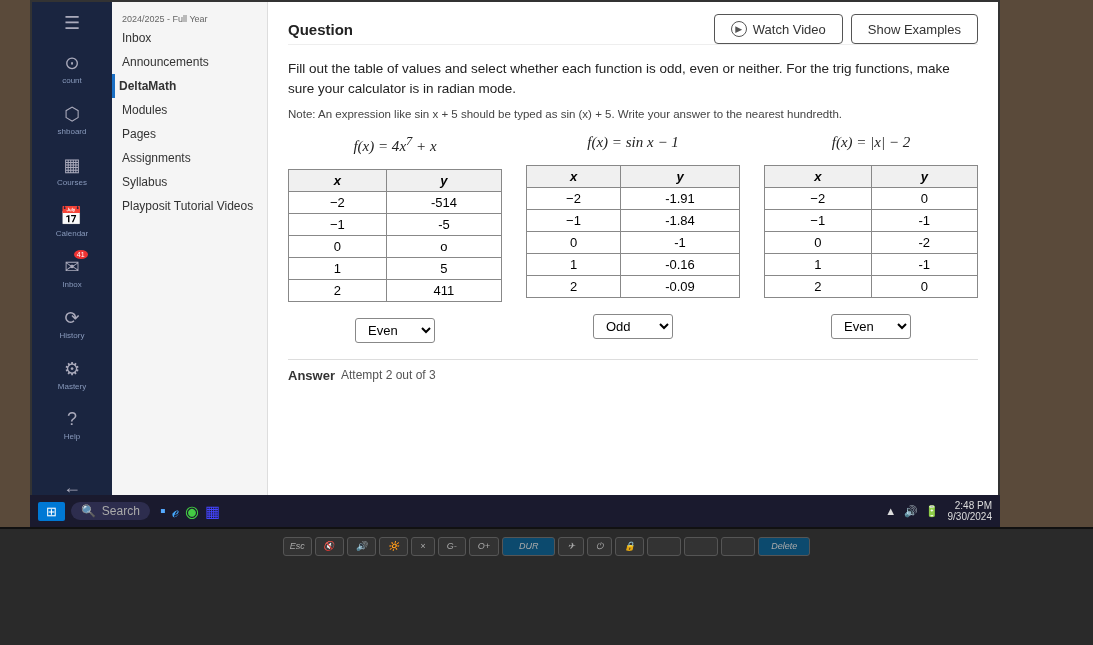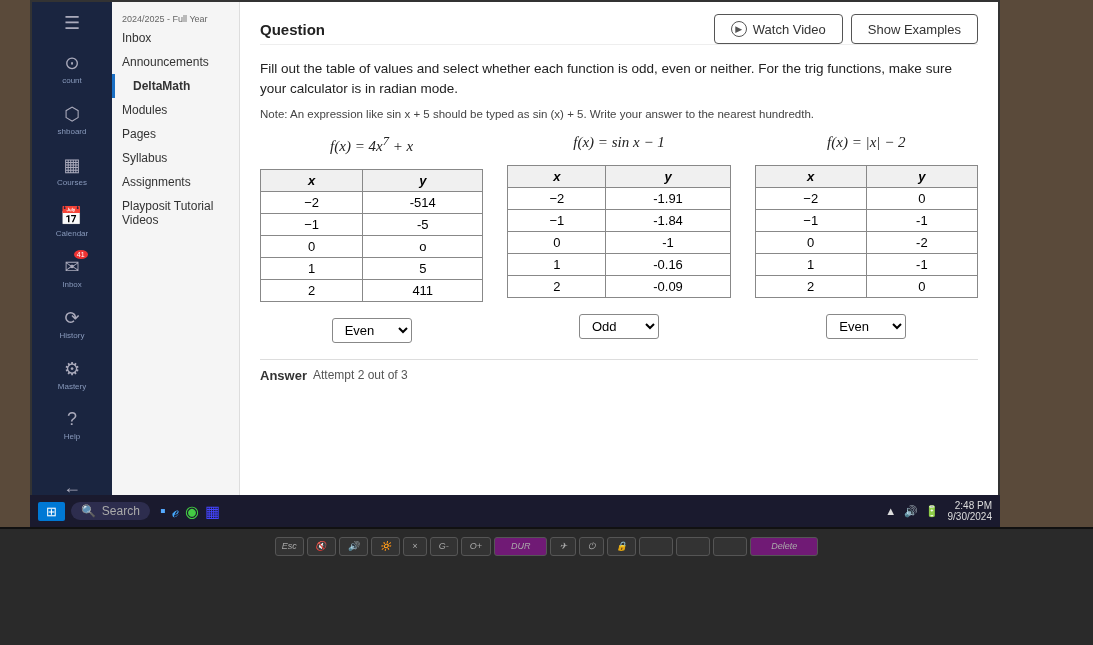--- a/index.html
+++ b/index.html
@@ -46,21 +46,21 @@
       gap: 2px;
     }
 
     .sidebar-icon span.label {
       font-size: 8px;
       color: #8899bb;
     }
 
     
     .left-nav {
-      width: 128px;
+      width: 156px;
       background: #f5f5f5;
       border-right: 1px solid #ddd;
       padding: 8px 0;
       font-size: 12px;
       flex-shrink: 0;
     }
 
     .left-nav .year-label {
       font-size: 9px;
       color: #666;
@@ -75,21 +75,21 @@
       align-items: center;
       gap: 4px;
     }
 
     .left-nav .nav-item.active {
       border-left: 3px solid #1a6fc4;
       font-weight: bold;
     }
 
     .left-nav .nav-indent {
-      padding-left: 18px;
+      padding-left: 4px;
     }
 
     
     .main-content {
       flex: 1;
       background: #fff;
       overflow-y: auto;
       padding: 12px 20px 20px;
     }
 
@@ -344,22 +344,22 @@
     </div>
   </div>
 
   <div class="left-nav">
     <div class="left-nav year-label">2024/2025 - Full Year</div>
     <div class="nav-item">Inbox</div>
     <div class="nav-item">Announcements</div>
     <div class="nav-item nav-indent active">DeltaMath</div>
     <div class="nav-item">Modules</div>
     <div class="nav-item">Pages</div>
+    <div class="nav-item">Assignments</div>
     <div class="nav-item">Syllabus</div>
-    <div class="nav-item">Assignments</div>
     <div class="nav-item">Playposit Tutorial Videos</div>
   </div>
 
   <div class="main-content">
 
     <div class="header-bar">
       <div class="question-label">Question</div>
       <div class="header-buttons">
         <button class="btn-watch">
           <span class="play-circle">▶</span>
@@ -539,23 +539,23 @@
   <div style="display:flex; justify-content:center; align-items:flex-start; padding:8px; gap:2px; flex-wrap:wrap;font-style:italic;">
 
     <div style="width:100%;display:flex;justify-content:center;gap:3px;margin-bottom:3px;">
       <div style="background:#333;border:1px solid #555;border-radius:3px;padding:3px 6px;color:#aaa;font-size:9px;">Esc</div>
       <div style="background:#333;border:1px solid #555;border-radius:3px;padding:3px 8px;color:#aaa;font-size:9px;">🔇</div>
       <div style="background:#333;border:1px solid #555;border-radius:3px;padding:3px 8px;color:#aaa;font-size:9px;">🔊</div>
       <div style="background:#333;border:1px solid #555;border-radius:3px;padding:3px 8px;color:#aaa;font-size:9px;">🔆</div>
       <div style="background:#333;border:1px solid #555;border-radius:3px;padding:3px 8px;color:#aaa;font-size:9px;">×</div>
       <div style="background:#333;border:1px solid #555;border-radius:3px;padding:3px 8px;color:#aaa;font-size:9px;">G-</div>
       <div style="background:#333;border:1px solid #555;border-radius:3px;padding:3px 8px;color:#aaa;font-size:9px;">O+</div>
-      <div style="background:#701a75;border:1px solid #555;border-radius:3px;padding:3px 16px;color:#aaa;font-size:9px;">DUR</div>
+      <div style="background:#0c4a6e;border:1px solid #555;border-radius:3px;padding:3px 16px;color:#aaa;font-size:9px;">DUR</div>
       <div style="background:#333;border:1px solid #555;border-radius:3px;padding:3px 8px;color:#aaa;font-size:9px;">✈</div>
       <div style="background:#333;border:1px solid #555;border-radius:3px;padding:3px 8px;color:#aaa;font-size:9px;">⏻</div>
       <div style="background:#333;border:1px solid #555;border-radius:3px;padding:3px 8px;color:#aaa;font-size:9px;">🔒</div>
       <div style="background:#333;border:1px solid #555;border-radius:3px;padding:3px 16px;color:#aaa;font-size:9px;"></div>
       <div style="background:#333;border:1px solid #555;border-radius:3px;padding:3px 16px;color:#aaa;font-size:9px;"></div>
       <div style="background:#333;border:1px solid #555;border-radius:3px;padding:3px 16px;color:#aaa;font-size:9px;"></div>
-      <div style="background:#701a75;border:1px solid #555;border-radius:3px;padding:3px 20px;color:#aaa;font-size:9px;">Delete</div>
+      <div style="background:#0c4a6e;border:1px solid #555;border-radius:3px;padding:3px 12px;color:#aaa;font-size:9px;">Delete</div>
     </div>
   </div>
 </div>
 
 </body></html>

